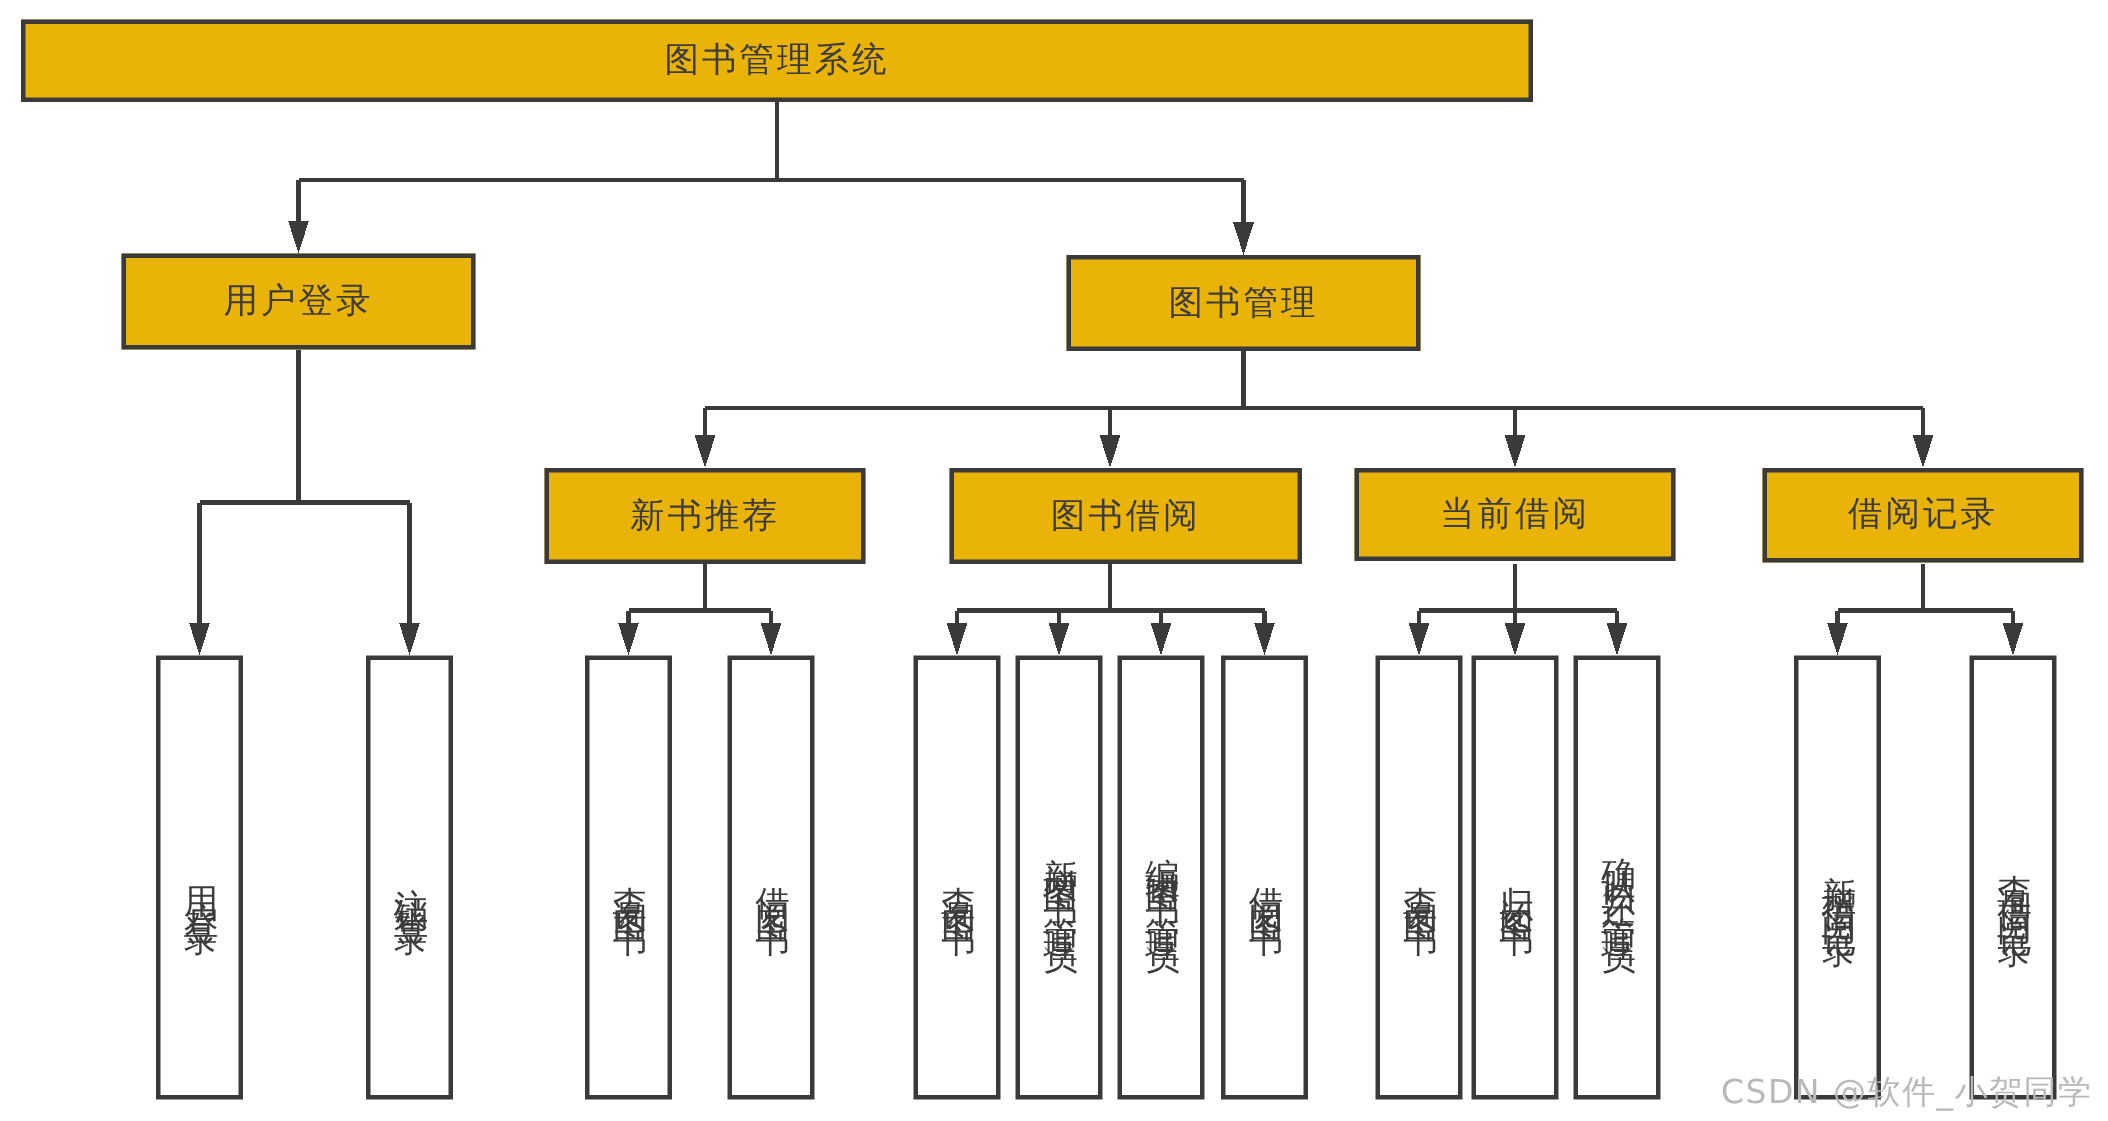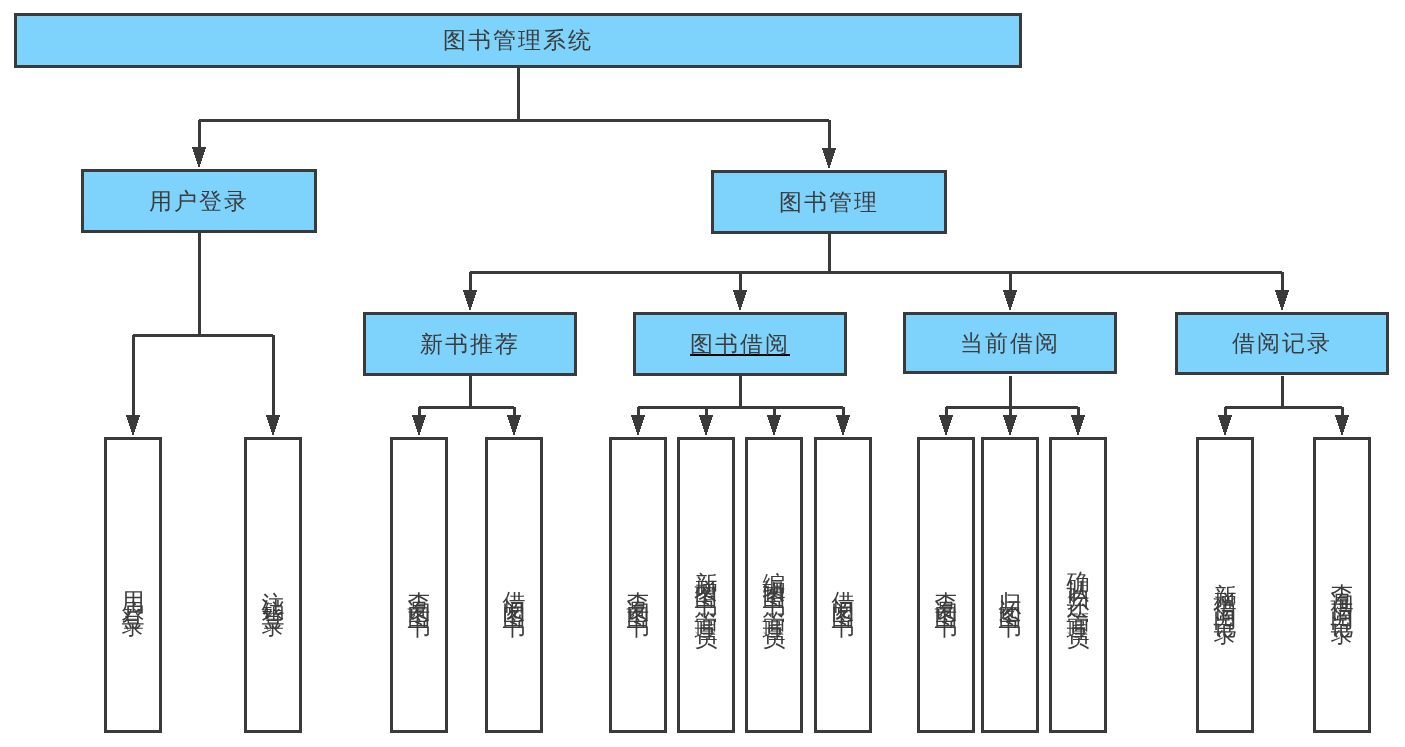--- a/index.html
+++ b/index.html
@@ -18,21 +18,21 @@
     overflow: hidden;
     font-family: "DejaVu Sans", sans-serif;
   }
   .connectors { position: absolute; left: 0; top: 0; }
   .connectors .ln { stroke: var(--line); stroke-width: 3; fill: none; }
   .connectors .ar { fill: var(--line); stroke: none; }
   .box {
     position: absolute;
     box-sizing: border-box;
     border: 3px solid var(--line);
-    background: #7dd3fc;
+    background: #eab308;
     display: flex;
     align-items: center;
     justify-content: center;
   }
   .lbl {
     font-size: 23px;
     color: var(--text);
     letter-spacing: 2px;
     line-height: 1;
     white-space: nowrap;
@@ -138,21 +138,21 @@
   <div class="box" style="left:81px; top:169px; width:236px; height:64px;">
     <span class="lbl">用户登录</span>
   </div>
   <div class="box" style="left:363px; top:312px; width:214px; height:64px;">
     <span class="lbl">新书推荐</span>
   </div>
 
   <div class="box" style="left:711px; top:170px; width:236px; height:64px;">
     <span class="lbl">图书管理</span>
   </div>
-  <div class="box" style="left:633px; top:312px; width:214px; height:64px;text-decoration:underline;">
+  <div class="box" style="left:633px; top:312px; width:235px; height:64px;">
     <span class="lbl">图书借阅</span>
   </div>
   <div class="box" style="left:903px; top:312px; width:214px; height:62px;">
     <span class="lbl">当前借阅</span>
   </div>
   <div class="box" style="left:1175px; top:312px; width:214px; height:63px;">
     <span class="lbl">借阅记录</span>
   </div>
 
   <div class="vbox" style="left:104px;">
@@ -192,14 +192,15 @@
     <span class="vlbl">确认归还（管理员）</span>
   </div>
 
   <div class="vbox" style="left:1196px;">
     <span class="vlbl">新增借阅记录</span>
   </div>
   <div class="vbox" style="left:1313px;">
     <span class="vlbl">查询借阅记录</span>
   </div>
 
+  <div class="watermark">CSDN @软件_小贺同学</div>
 
 </div>
 
 </body></html>

